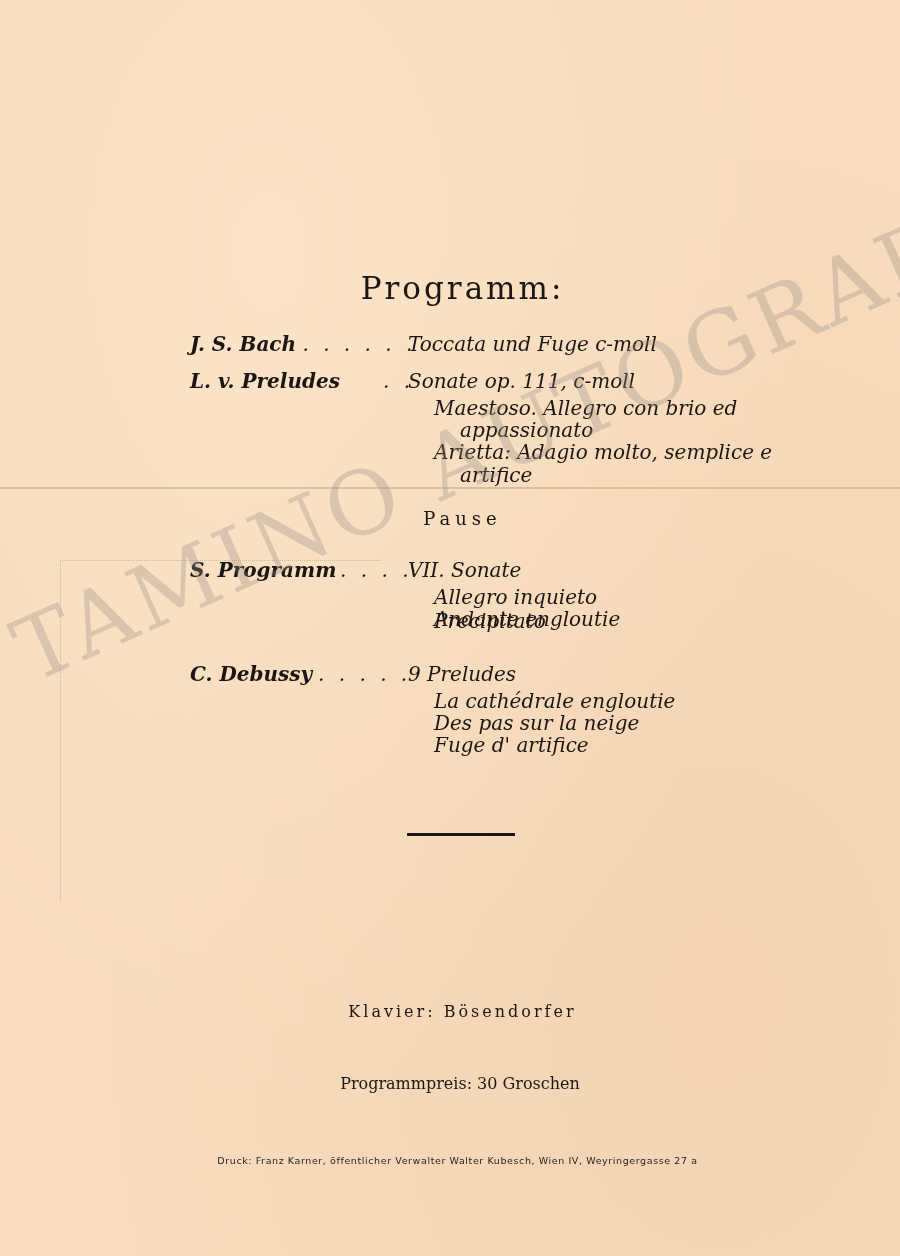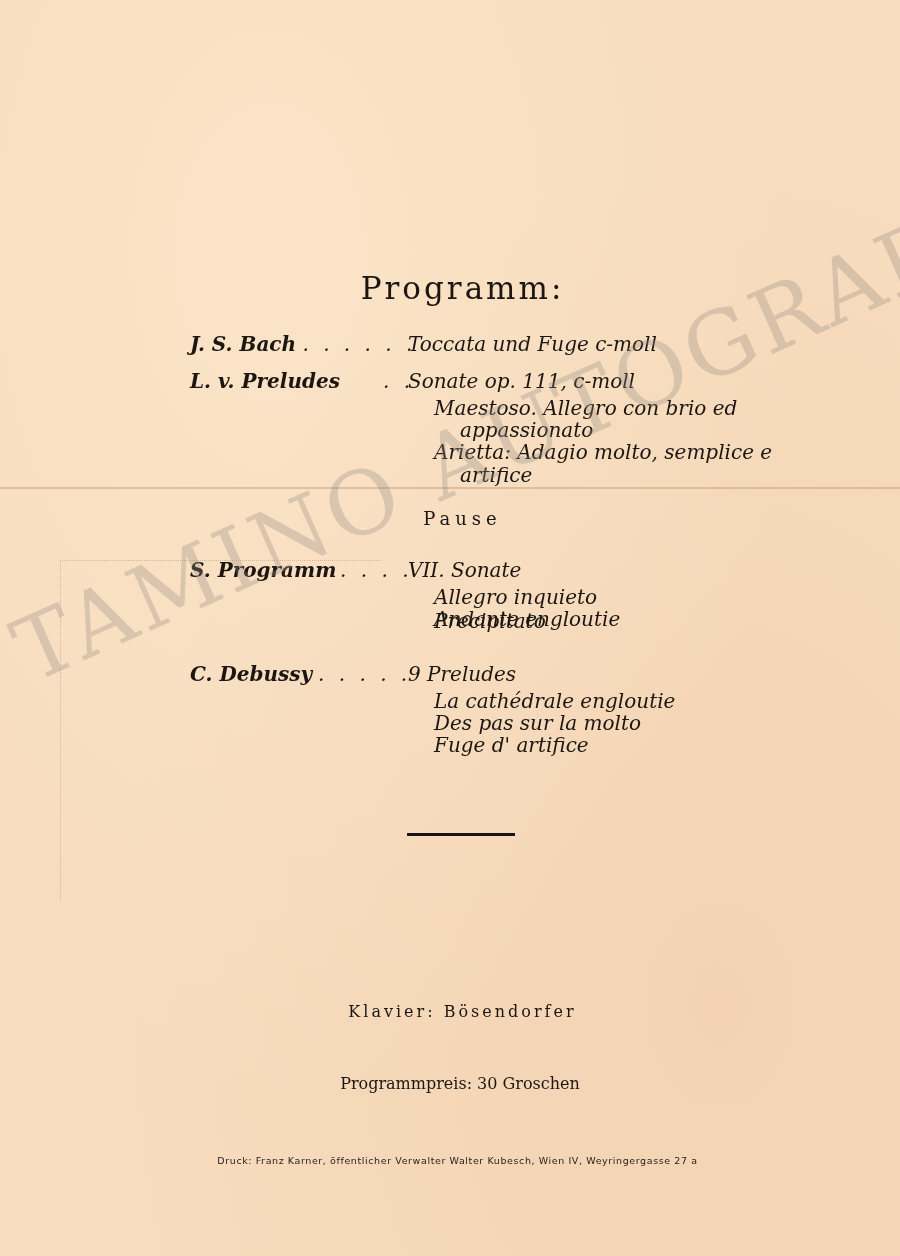--- a/index.html
+++ b/index.html
@@ -68,21 +68,21 @@
 <div class="mvt" style="top:585px">Allegro inquieto</div>
 <div class="mvt" style="top:607px">Andante engloutie</div>
 <div class="mvt" style="top:609px">Precipitato</div>
 
 <div class="row" style="top:662px">
   <span class="composer">C. Debussy</span>
 </div>
 <div class="row" style="top:662px; left:318px"><span class="dots">. . . . .</span></div>
 <div class="row" style="top:662px; left:408px">9 Preludes</div>
 <div class="mvt" style="top:689px">La cathédrale engloutie</div>
-<div class="mvt" style="top:711px">Des pas sur la molto</div>
+<div class="mvt" style="top:711px">Des pas sur la neige</div>
 <div class="mvt" style="top:733px">Fuge d' artifice</div>
 
 <div class="rule"></div>
 
 <div class="klavier">Klavier: Bösendorfer</div>
 <div class="preis">Programmpreis: 30 Groschen</div>
 <div class="druck">Druck: Franz Karner, öffentlicher Verwalter Walter Kubesch, Wien IV, Weyringergasse 27 a</div>
 
 <div class="watermark">TAMINO AUTOGRAPHS</div>
 

